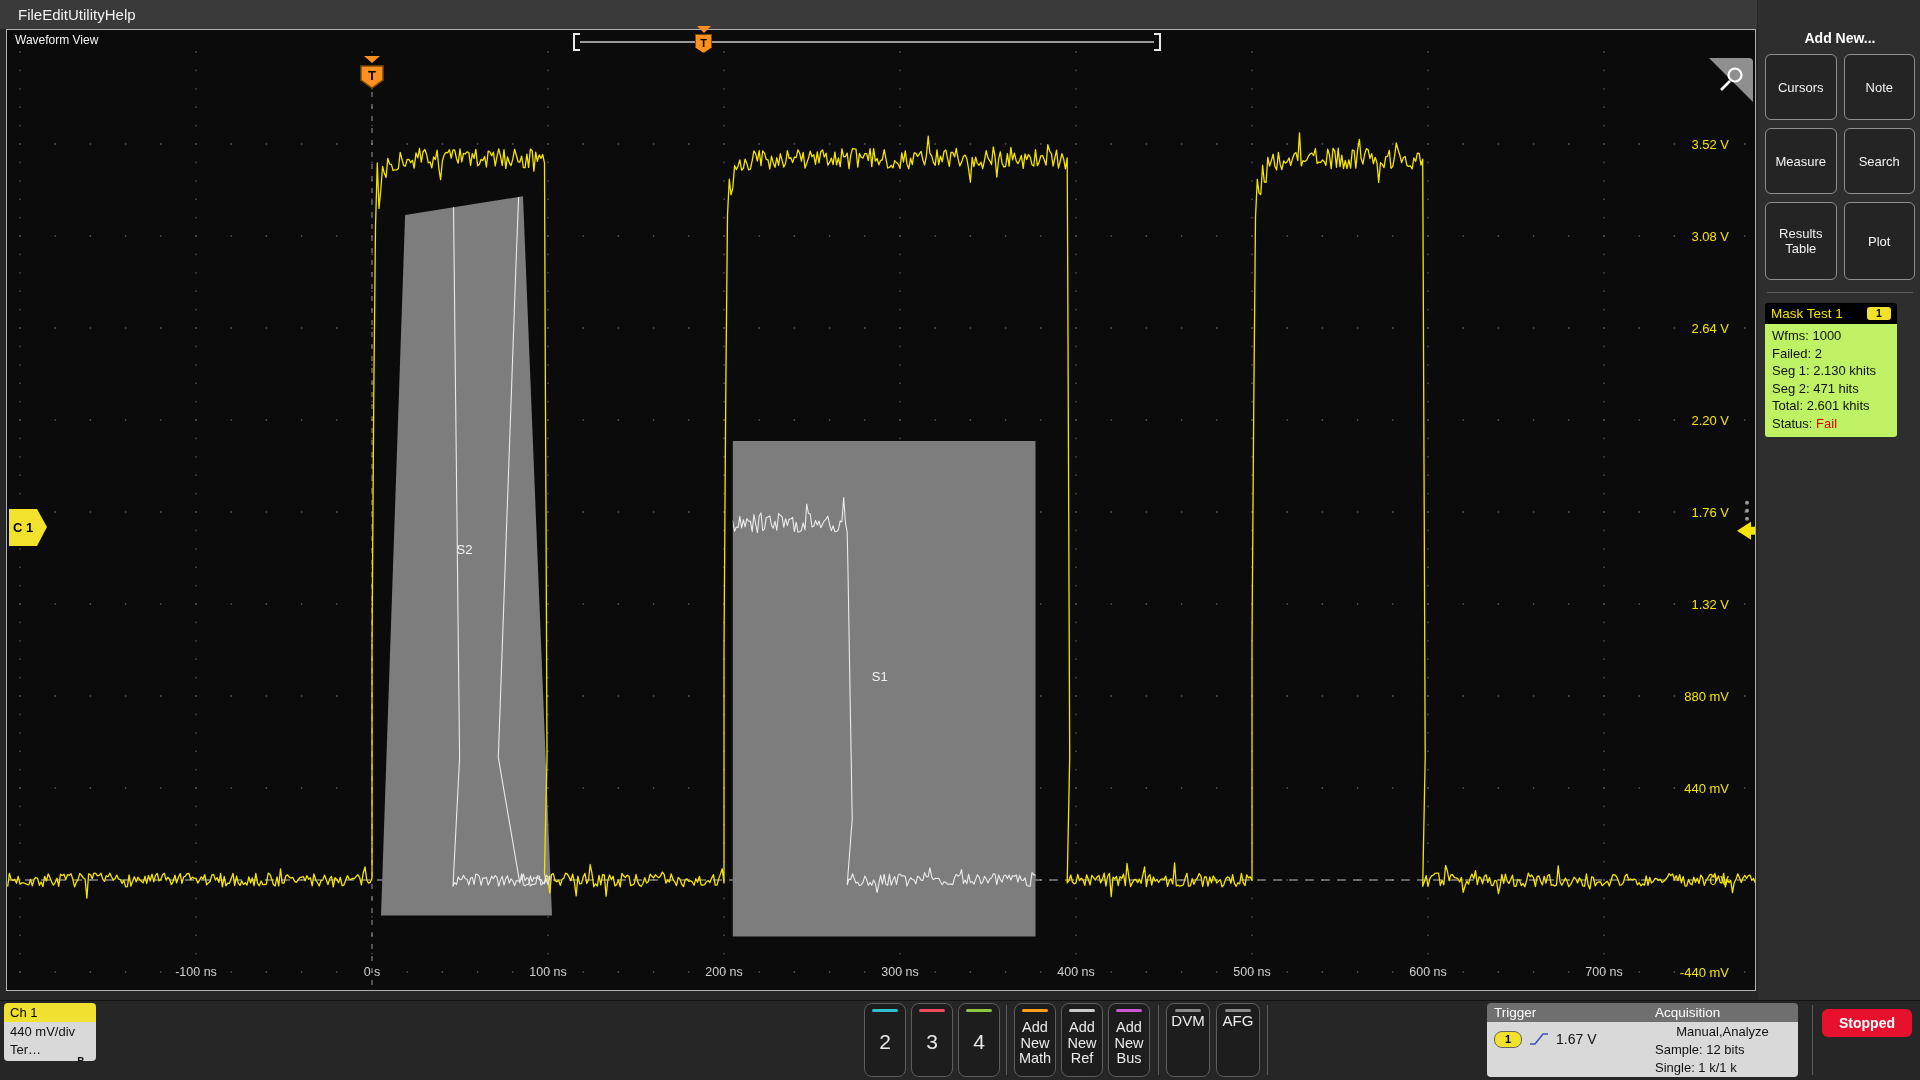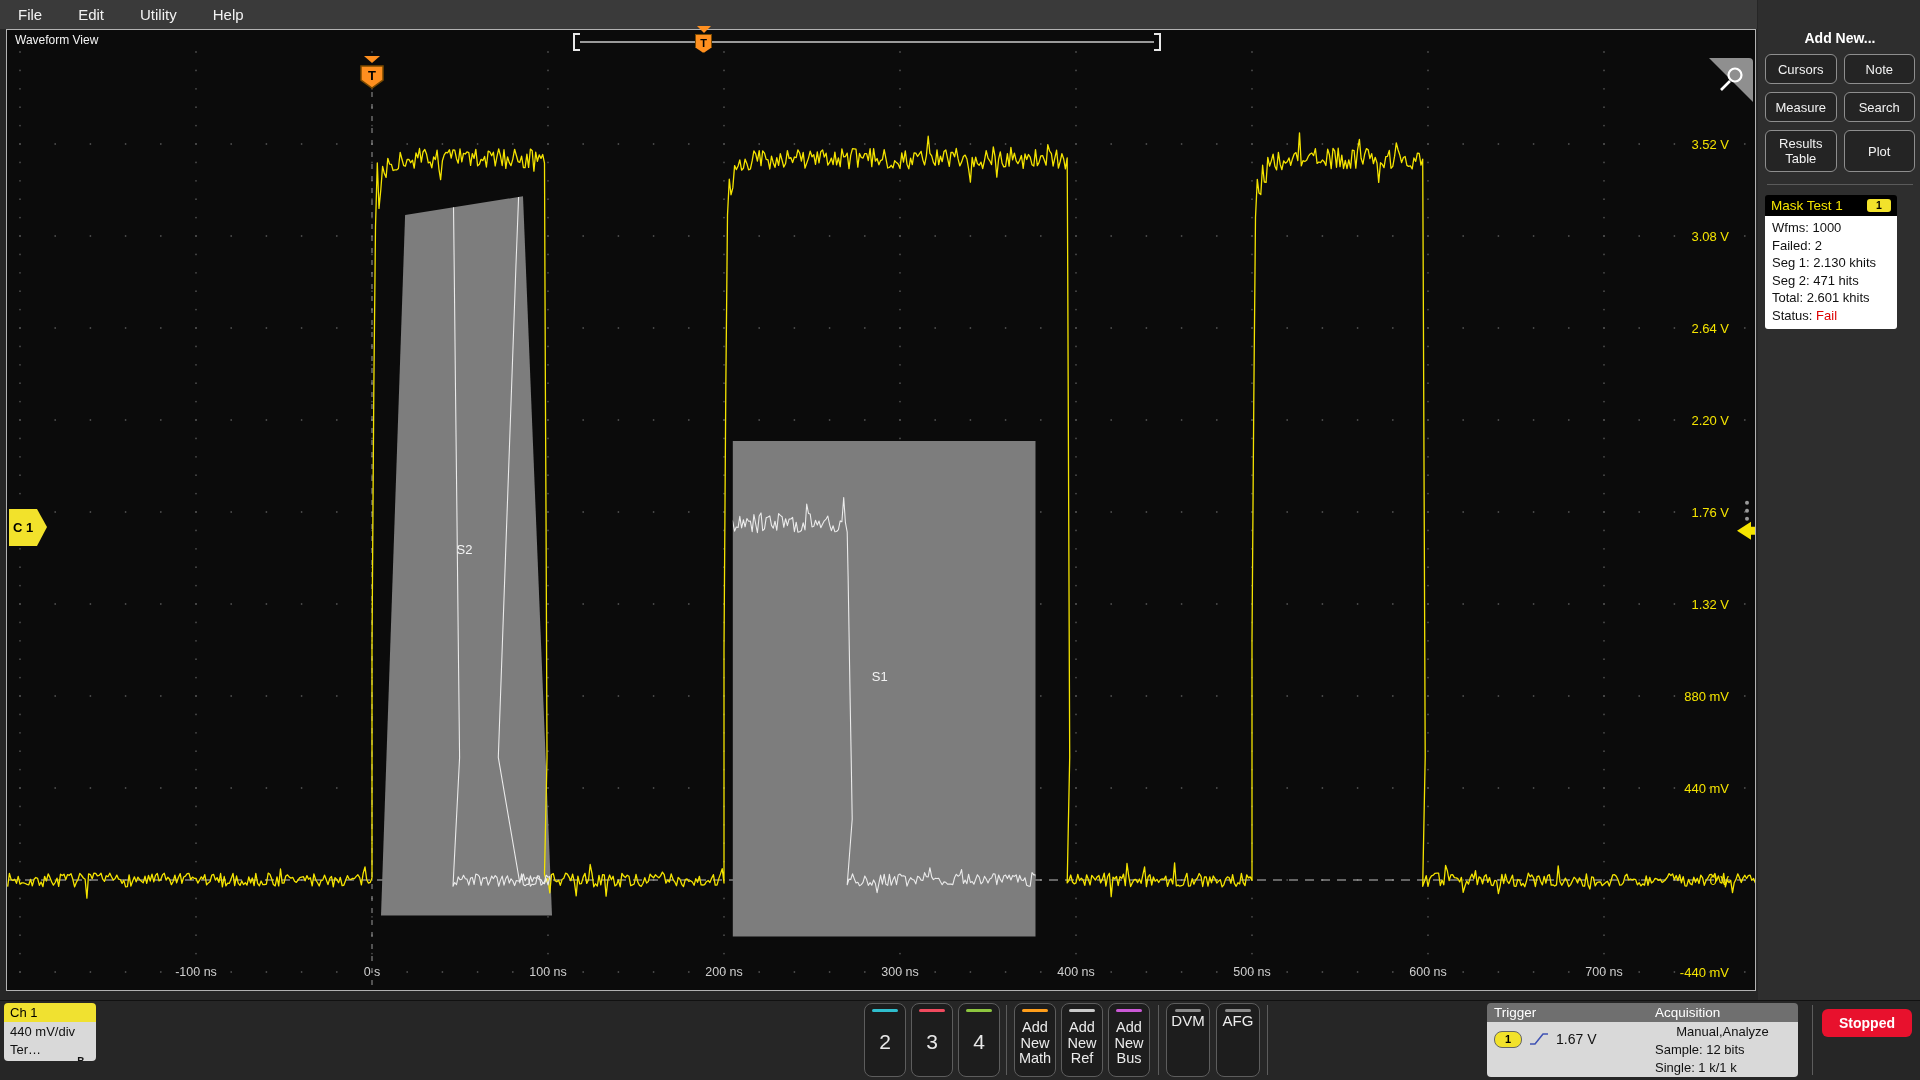--- a/index.html
+++ b/index.html
@@ -1,20 +1,20 @@
 <!DOCTYPE html>
 <html><head>
 <meta charset="utf-8">
 <style>
   html,body{margin:0;padding:0}
   body{width:1920px;height:1080px;position:relative;overflow:hidden;background:#262626;
        font-family:"Liberation Sans",sans-serif;-webkit-font-smoothing:antialiased}
   
   .menubar{position:absolute;left:0;top:0;width:1757px;height:29px;background:#3a3a3a;
-           display:flex;align-items:center;gap:36px;padding-left:18px;box-sizing:border-box}
+           display:flex;align-items:center;padding-left:18px;box-sizing:border-box}
   .menubar span{color:#f2f2f2;font-size:15px;cursor:default}
   
   .brand{position:absolute;left:1760px;top:1px;width:158px;height:28px;text-align:center;
          color:#fff;font-size:21px;font-weight:bold;letter-spacing:-0.5px}
   
   .viewbox{position:absolute;left:6px;top:29px;width:1750px;height:962px;background:#0b0b0b;
            border:1px solid #b2b2b2;box-sizing:border-box}
   .view-header{position:absolute;left:0;top:0;width:100%;height:25px}
   .view-title{position:absolute;left:8px;top:3px;color:#f5f5f5;font-size:12px}
   .minimap{position:absolute;left:566px;top:3px;width:588px;height:18px}
@@ -27,29 +27,29 @@
           text-align:center;line-height:16px;clip-path:polygon(0 0,100% 0,100% 70%,50% 100%,0 70%)}
   .mm-tri{position:absolute;left:124px;top:-7px;width:0;height:0;border-left:7px solid transparent;
           border-right:7px solid transparent;border-top:7px solid #ff8f1f}
   .plotsvg{position:absolute;left:0;top:0;pointer-events:none}
   
   .sidebar{position:absolute;left:1758px;top:0;width:162px;height:1000px;background:#2e2e2e;box-sizing:border-box;padding:30px 5px 0 7px}
   .addnew{color:#fff;font-size:14px;font-weight:bold;text-align:center;margin:0 0 8px 0}
   .btn-grid{display:grid;grid-template-columns:1fr 1fr;gap:8px 7px}
   .sbtn{background:#242424;border:1px solid #8e8e8e;border-radius:6px;color:#f2f2f2;font-size:13px;
         min-height:28px;display:flex;align-items:center;justify-content:center;text-align:center;
-        white-space:pre-line;line-height:15px;padding:0 0;cursor:pointer}
+        white-space:pre-line;line-height:15px;padding:18px 0;cursor:pointer}
   .sbtn.tall{min-height:40px}
   .side-sep{height:1px;background:#5a5a5a;margin:12px 2px 10px 2px}
   .maskpanel{border-radius:3px;overflow:hidden;margin-right:18px}
   .mask-head{background:#000;color:#f5e400;font-size:13.5px;display:flex;align-items:center;
              justify-content:space-between;padding:3px 6px}
   .mask-badge{background:#f2e22b;color:#000;font-size:10.5px;font-weight:bold;border-radius:3px;
               width:24px;height:13px;text-align:center;line-height:13px}
-  .mask-body{background:#ffffff;color:#111;font-size:13px;line-height:17.5px;padding:3px 7px 5px 7px}
+  .mask-body{background:#bef264;color:#111;font-size:13px;line-height:17.5px;padding:3px 7px 5px 7px}
   .fail{color:#dd0000}
   
   .bottombar{position:absolute;left:0;top:1000px;width:1920px;height:80px;background:#262626;border-top:1px solid #111}
   .ch1{position:absolute;left:4px;top:2px;width:92px;height:58px;border-radius:4px;overflow:hidden;cursor:pointer}
   .ch1-head{background:#f0e130;color:#000;font-size:13px;height:19px;line-height:19px;padding-left:6px}
   .ch1-body{background:#d9d9d9;color:#111;font-size:13px;line-height:18px;padding:1px 0 0 6px;height:55px;position:relative}
   .bw{position:absolute;right:5px;bottom:3px;font-size:10px;font-weight:bold;color:#111}
   .bw sub{font-size:7px}
   .tilebtn{position:absolute;top:2px;height:74px;background:#1d1d1d;border:1.5px solid #5d5d5d;border-radius:8px;
            box-sizing:border-box;display:flex;flex-direction:column;align-items:center;cursor:pointer}

